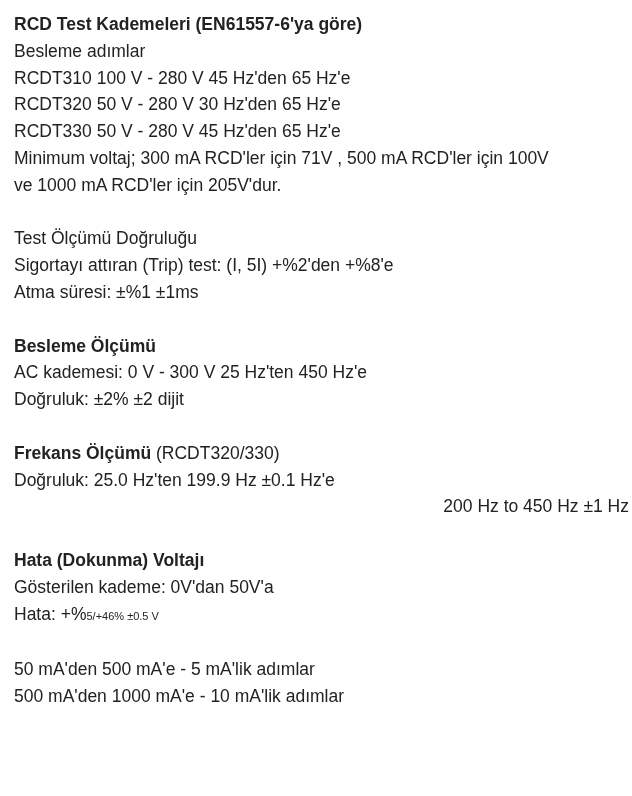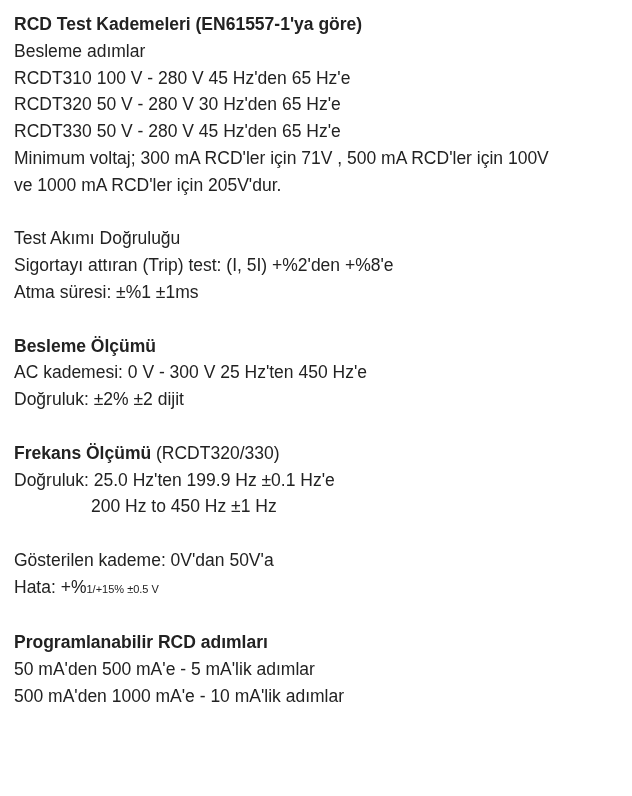--- a/index.html
+++ b/index.html
@@ -7,60 +7,60 @@
     width: 632px; height: 796px; overflow: hidden;
     font-family: "Liberation Sans", sans-serif;
     color: #222222;
     font-size: 17.5px;
     line-height: 26.8px;
   }
   .doc { position: absolute; left: 14px; top: 11px; width: 615px; }
   .section { margin: 0 0 26.8px 0; }
   .line { display: block; white-space: nowrap; }
   .h { font-weight: bold; }
-  .indent { padding-left: 77px; }
+  .indent { padding-left: 77px; text-align: right; }
   .small { font-size: 11px; }
 </style>
 </head>
 <body>
 
 <div class="doc">
 
   <div class="section">
-    <span class="line h">RCD Test Kademeleri (EN61557-1'ya göre)</span>
+    <span class="line h">RCD Test Kademeleri (EN61557-6'ya göre)</span>
     <span class="line">Besleme adımlar</span>
     <span class="line">RCDT310 100 V - 280 V 45 Hz'den 65 Hz'e</span>
     <span class="line">RCDT320 50 V - 280 V 30 Hz'den 65 Hz'e</span>
     <span class="line">RCDT330 50 V - 280 V 45 Hz'den 65 Hz'e</span>
     <span class="line">Minimum voltaj; 300 mA RCD'ler için 71V , 500 mA RCD'ler için 100V</span>
     <span class="line">ve 1000 mA RCD'ler için 205V'dur.</span>
   </div>
 
   <div class="section">
-    <span class="line">Test Akımı Doğruluğu</span>
+    <span class="line">Test Ölçümü Doğruluğu</span>
     <span class="line">Sigortayı attıran (Trip) test: (I, 5I) +%2'den +%8'e</span>
     <span class="line">Atma süresi: ±%1 ±1ms</span>
   </div>
 
   <div class="section">
     <span class="line h">Besleme Ölçümü</span>
     <span class="line">AC kademesi: 0 V - 300 V 25 Hz'ten 450 Hz'e</span>
     <span class="line">Doğruluk: ±2% ±2 dijit</span>
   </div>
 
   <div class="section">
     <span class="line"><span class="h">Frekans Ölçümü</span><span> (RCDT320/330)</span></span>
     <span class="line">Doğruluk: 25.0 Hz'ten 199.9 Hz ±0.1 Hz'e</span>
     <span class="line indent">200 Hz to 450 Hz ±1 Hz</span>
   </div>
 
   <div class="section">
+    <span class="line h">Hata (Dokunma) Voltajı</span>
     <span class="line">Gösterilen kademe: 0V'dan 50V'a</span>
-    <span class="line"><span>Hata: +%</span><span class="small">1/+15% ±0.5 V</span></span>
+    <span class="line"><span>Hata: +%</span><span class="small">5/+46% ±0.5 V</span></span>
   </div>
 
   <div class="section">
-    <span class="line h">Programlanabilir RCD adımları</span>
     <span class="line">50 mA'den 500 mA'e - 5 mA'lik adımlar</span>
     <span class="line">500 mA'den 1000 mA'e - 10 mA'lik adımlar</span>
   </div>
 
 </div>
 
 </body></html>

